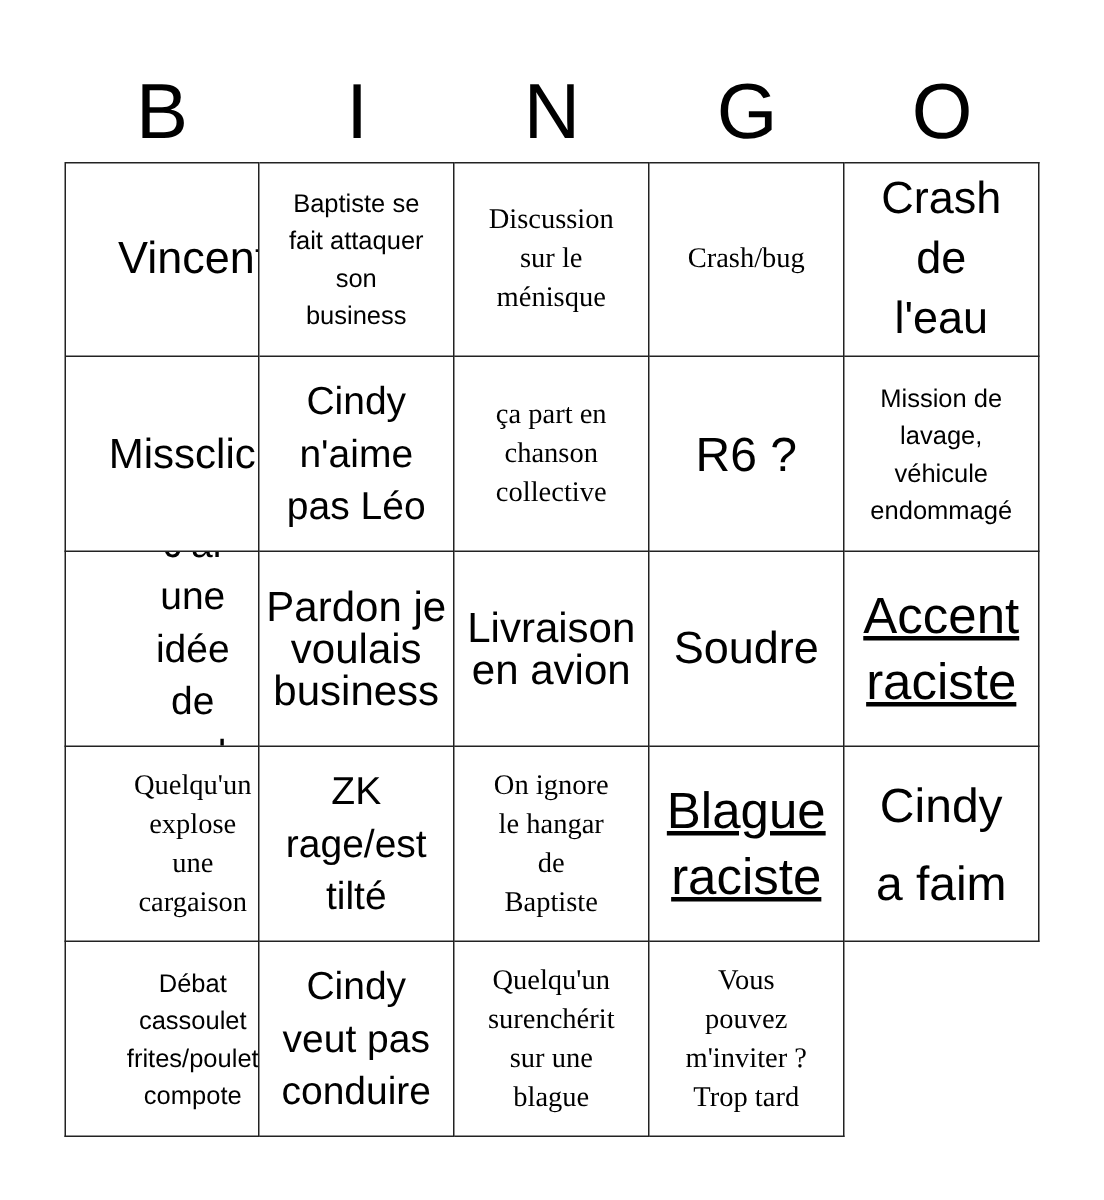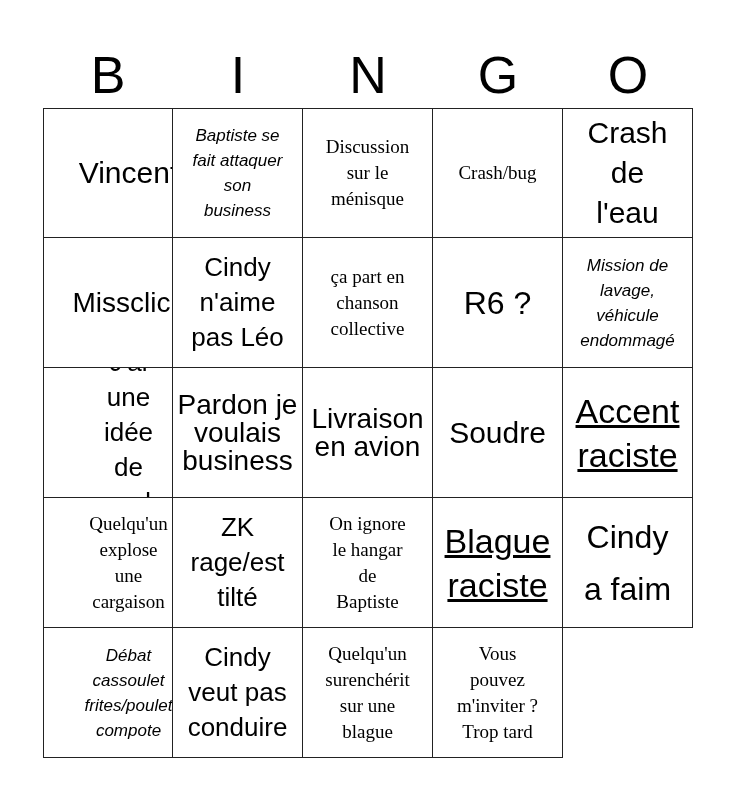--- a/index.html
+++ b/index.html
@@ -10,21 +10,21 @@
   .cell { box-sizing:border-box; border-right:1.5px solid #222; border-bottom:1.5px solid #222; display:flex; align-items:center; justify-content:center; text-align:center; padding:4px; overflow:hidden; }
   .grid .cell:nth-child(5n+1) { border-left:1.5px solid #222;padding-left:45px; }
   .grid .cell:nth-child(-n+5) { border-top:1.5px solid #222; }
   .cell span { display:block; white-space:pre-line; }
   .s1 { font-size:19px; line-height:26px;font-family:Liberation Serif, serif; }
   .s2 { font-size:28px; line-height:28px; }
   .s3 { font-size:26px; line-height:35px; }
   .s4 { font-size:30px; line-height:40px; }
   .s5 { font-size:34px; line-height:44px;text-decoration:underline; }
   .s6 { font-size:32px; line-height:52px; }
-  .s0 { font-size:17px; line-height:25px;font-style:italic; }
+  .s0 { font-size:17px; line-height:25px; }
 </style>
 </head>
 <body>
 
 <div class="header">
   <span>B</span>
   <span>I</span>
   <span>N</span>
   <span>G</span>
   <span>O</span>

